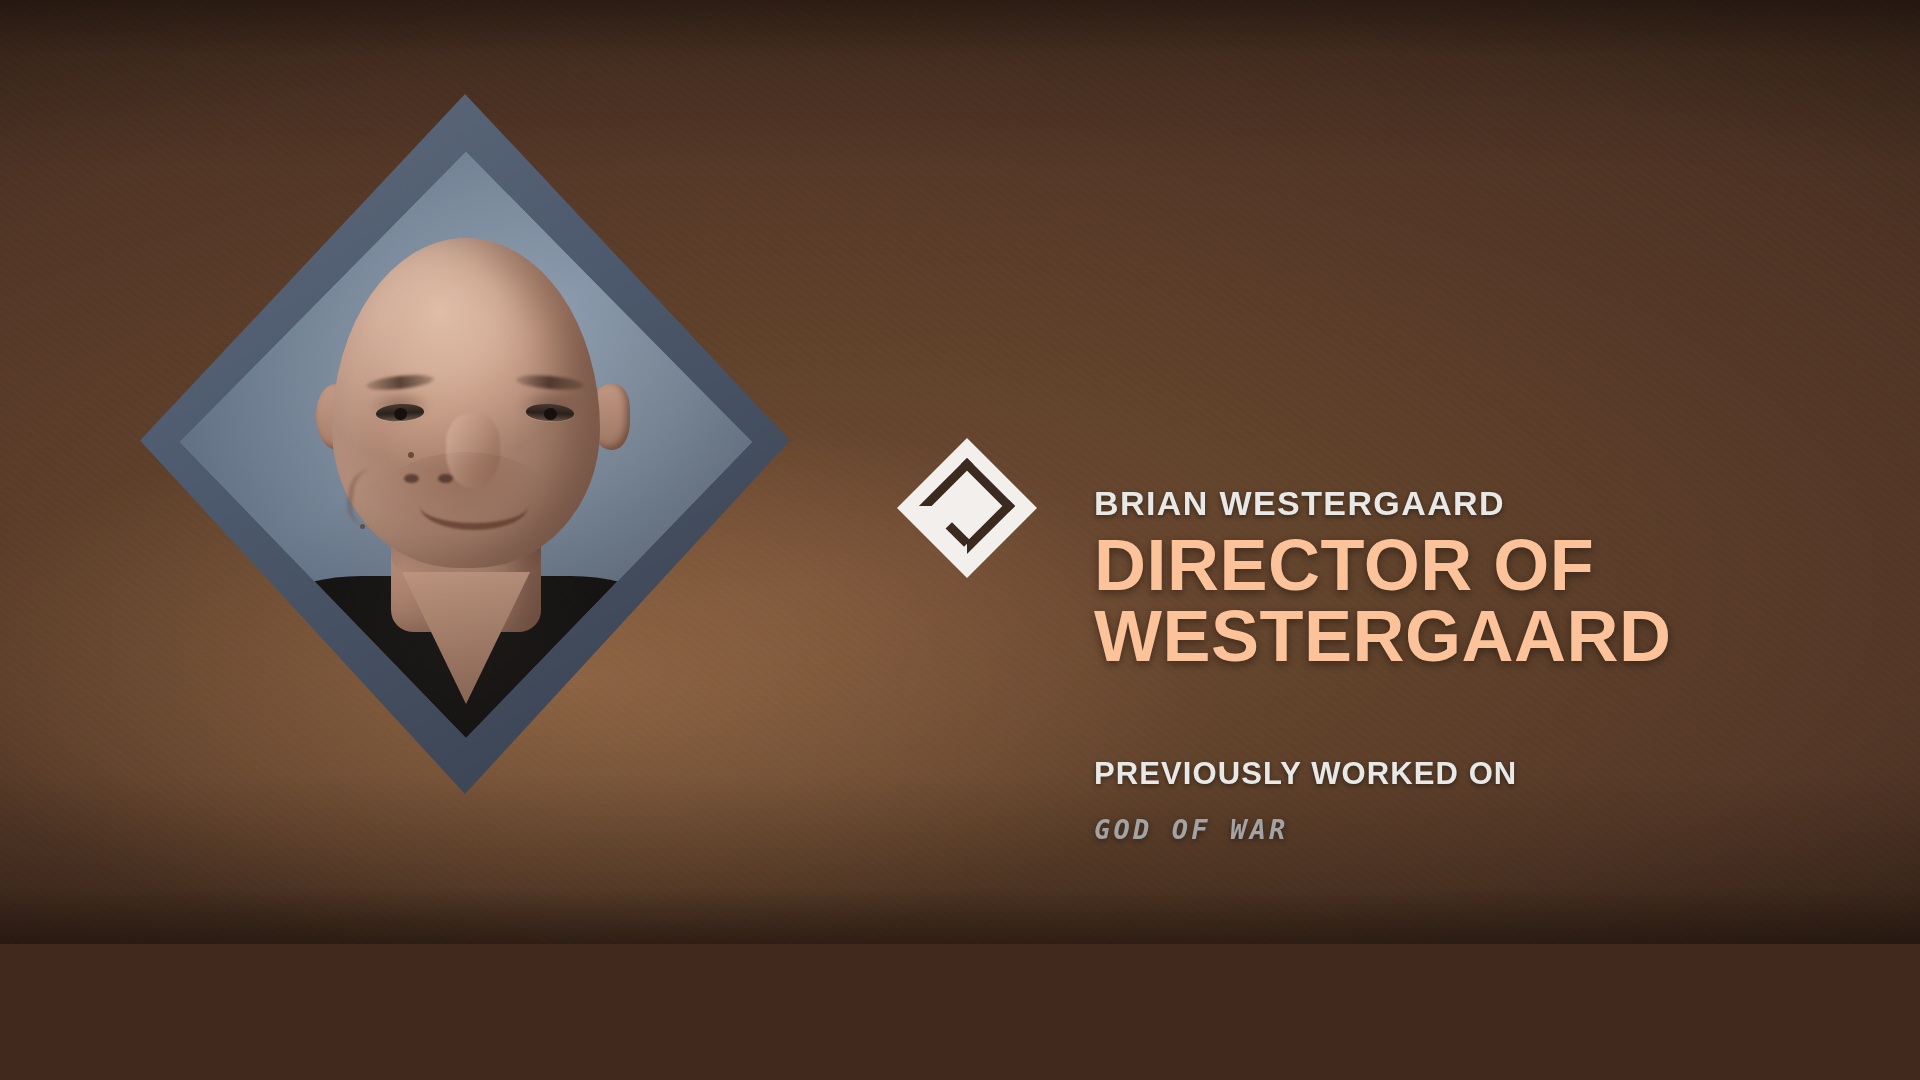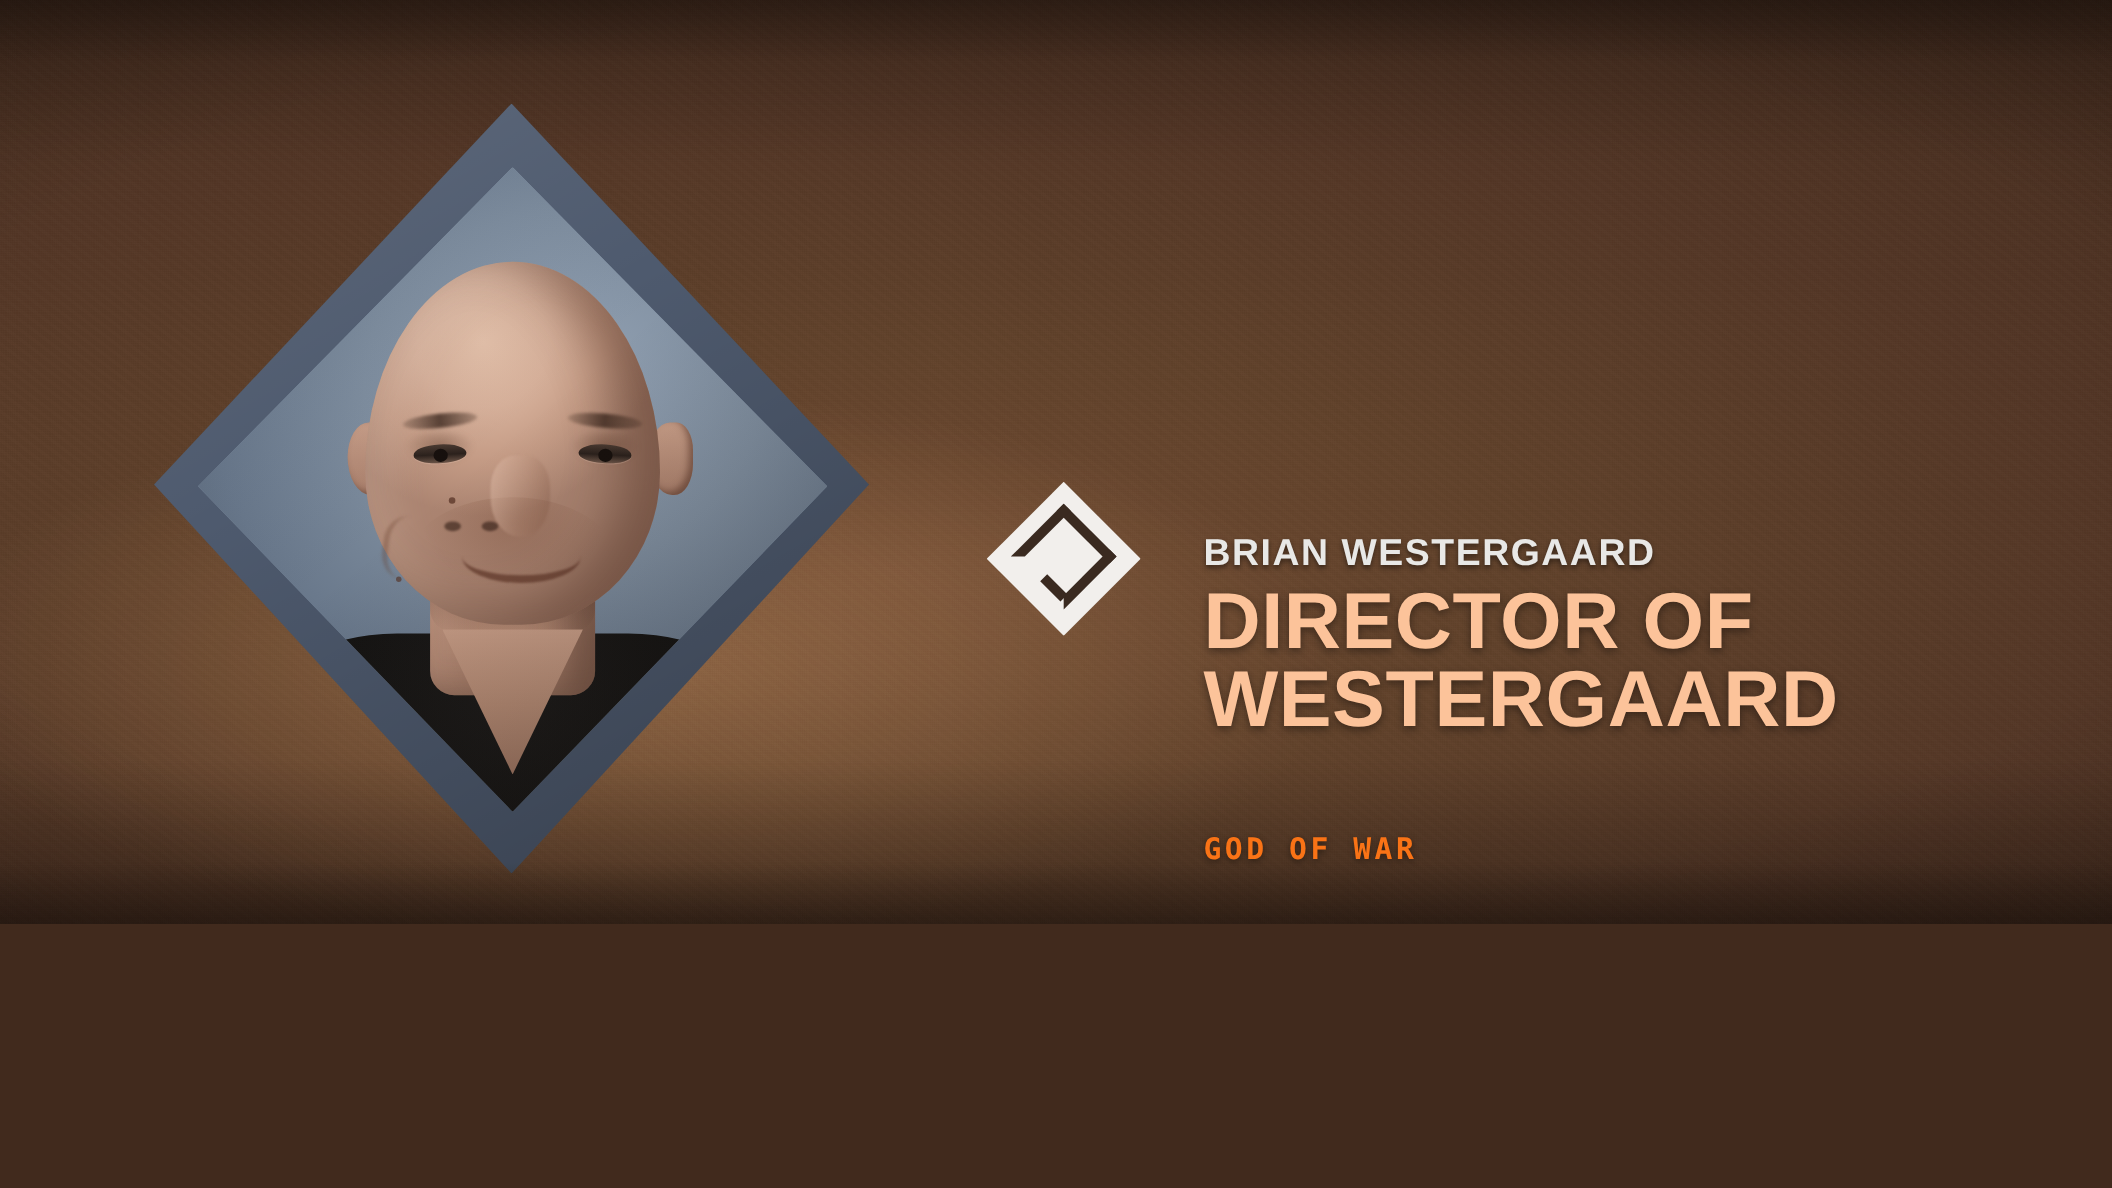--- a/index.html
+++ b/index.html
@@ -8,21 +8,21 @@
   html, body {
     width:1920px; height:1080px;
     overflow:hidden;
     background:#412a1d;
     font-family:"Liberation Sans", sans-serif;
   }
 
   
   #stage{
     position:relative;
-    width:1920px; height:840px;
+    width:1920px; height:944px;
     overflow:hidden;
     background:#4a3123;
   }
 
   
   .bg-base{
     position:absolute; inset:0;
     background:
       radial-gradient(115% 95% at 42% 62%, #6f4a31 0%, #60412a 26%, #523525 52%, #462d1f 76%, #3c2619 100%);
   }
@@ -305,26 +305,27 @@
   .prev-label{
     font-size:31px;
     font-weight:700;
     letter-spacing:1.1px;
     color:#e8e8e6;
     line-height:1;
     white-space:nowrap;
     text-shadow:0 2px 5px rgba(0,0,0,.45);
   }
   .prev-title{
-    margin-top:1px;
+    margin-top:27px;
     font-family:"DejaVu Sans Mono", monospace;
     font-size:27px;
     font-weight:700;
+    font-style:italic;
     letter-spacing:3.2px;
-    color:#f97316;
+    color:#a3a3a3;
     line-height:1;
     white-space:nowrap;
     text-shadow:0 2px 6px rgba(0,0,0,.42);
   }
 
   
   .edge-dark{
     position:absolute; left:0; right:0; height:56px;
     pointer-events:none;
   }
@@ -395,18 +396,19 @@
 
   <div id="credit-text">
     <div class="person-name">BRIAN WESTERGAARD</div>
     <div class="role-title">
       <span class="role-line">DIRECTOR OF</span>
       <span class="role-line">WESTERGAARD</span>
     </div>
   </div>
 
   <div id="prev-block">
+    <div class="prev-label">PREVIOUSLY WORKED ON</div>
     <div class="prev-title">GOD OF WAR</div>
   </div>
 
   <div class="edge-dark top"></div>
   <div class="edge-dark bot"></div>
 </div>
 
 </body></html>

